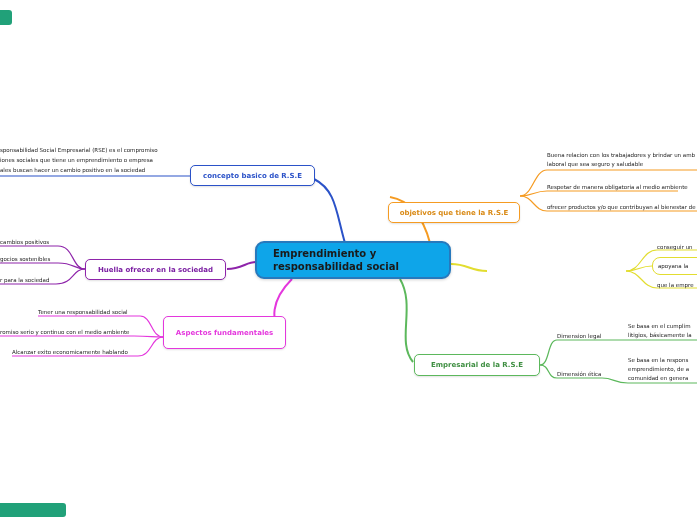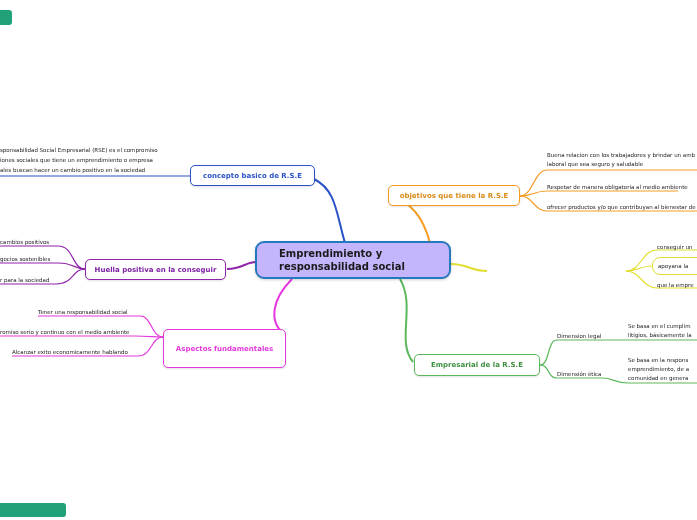--- a/index.html
+++ b/index.html
@@ -10,24 +10,24 @@
   .wires{position:absolute;left:0;top:0;width:697px;height:520px;}
   .pill{
     position:absolute;background:#fff;border-radius:5px;
     display:flex;align-items:center;justify-content:center;
     font-weight:bold;font-size:7px;letter-spacing:0;
     box-shadow:0 1px 2px rgba(0,0,0,0.12);white-space:nowrap;
     padding:0 4px;box-sizing:border-box;
   }
   .central{
     position:absolute;left:255px;top:241px;width:196px;height:38px;
-    background:#c4b5fd;border:2px solid #2779bd;border-radius:9px;
+    background:#0ea5e9;border:2px solid #2779bd;border-radius:9px;
     box-shadow:0 1px 3px rgba(0,0,0,0.18);
     display:flex;align-items:center;box-sizing:border-box;
-    padding:0 22px;font-weight:bold;font-size:10px;line-height:13px;
+    padding:0 16px;font-weight:bold;font-size:10px;line-height:13px;
     color:#1a1a1a;white-space:pre-line;
   }
   .note{
     position:absolute;font-size:5.5px;line-height:10px;color:#222;
     white-space:pre-line;
   }
   .lh9{line-height:9px;}
   .childbox{
     position:absolute;background:#fff;border:1.5px solid #e2dd30;
     border-radius:8px;display:flex;align-items:center;
@@ -75,26 +75,26 @@
   </svg>
 
   <div class="chip" style="left:0;top:10px;width:12px;height:15px;"></div>
   <div class="chip" style="left:0;top:503px;width:66px;height:14px;"></div>
 
   <div class="central">Emprendimiento y
 responsabilidad social</div>
 
   <div class="pill" style="left:190px;top:165px;width:125px;height:21px;border:1.5px solid #2b52c8;color:#2b52c8;">concepto basico de R.S.E</div>
 
-  <div class="pill" style="left:388px;top:185px;width:132px;height:21px;border:1.5px solid #f59b22;color:#d98a16;">objetivos que tiene la R.S.E</div>
+  <div class="pill" style="left:388px;top:202px;width:132px;height:21px;border:1.5px solid #f59b22;color:#d98a16;">objetivos que tiene la R.S.E</div>
 
 
-  <div class="pill" style="left:85px;top:259px;width:141px;height:21px;border:1.5px solid #8e24aa;color:#7b1fa2;">Huella positiva en la conseguir</div>
+  <div class="pill" style="left:85px;top:259px;width:141px;height:21px;border:1.5px solid #8e24aa;color:#7b1fa2;">Huella ofrecer en la sociedad</div>
 
-  <div class="pill" style="left:163px;top:329px;width:123px;height:39px;border:1.5px solid #e437dd;color:#e437dd;text-align:center;">Aspectos fundamentales</div>
+  <div class="pill" style="left:163px;top:316px;width:123px;height:33px;border:1.5px solid #e437dd;color:#e437dd;text-align:center;">Aspectos fundamentales</div>
 
   <div class="pill" style="left:414px;top:354px;width:126px;height:22px;border:1.5px solid #5cb85c;color:#3e8e41;">Empresarial de la R.S.E</div>
 
   <div class="note" style="left:0;top:145px;width:175px;">sponsabilidad Social Empresarial (RSE) es el compromiso
 iones sociales que tiene un emprendimiento o empresa
 ales buscan hacer un cambio positivo en la sociedad</div>
 
   <div class="note" style="left:0;top:237px;">cambios positivos</div>
   <div class="note" style="left:0;top:254px;">gocios sostenibles</div>
   <div class="note" style="left:0;top:275px;">r para la sociedad</div>

